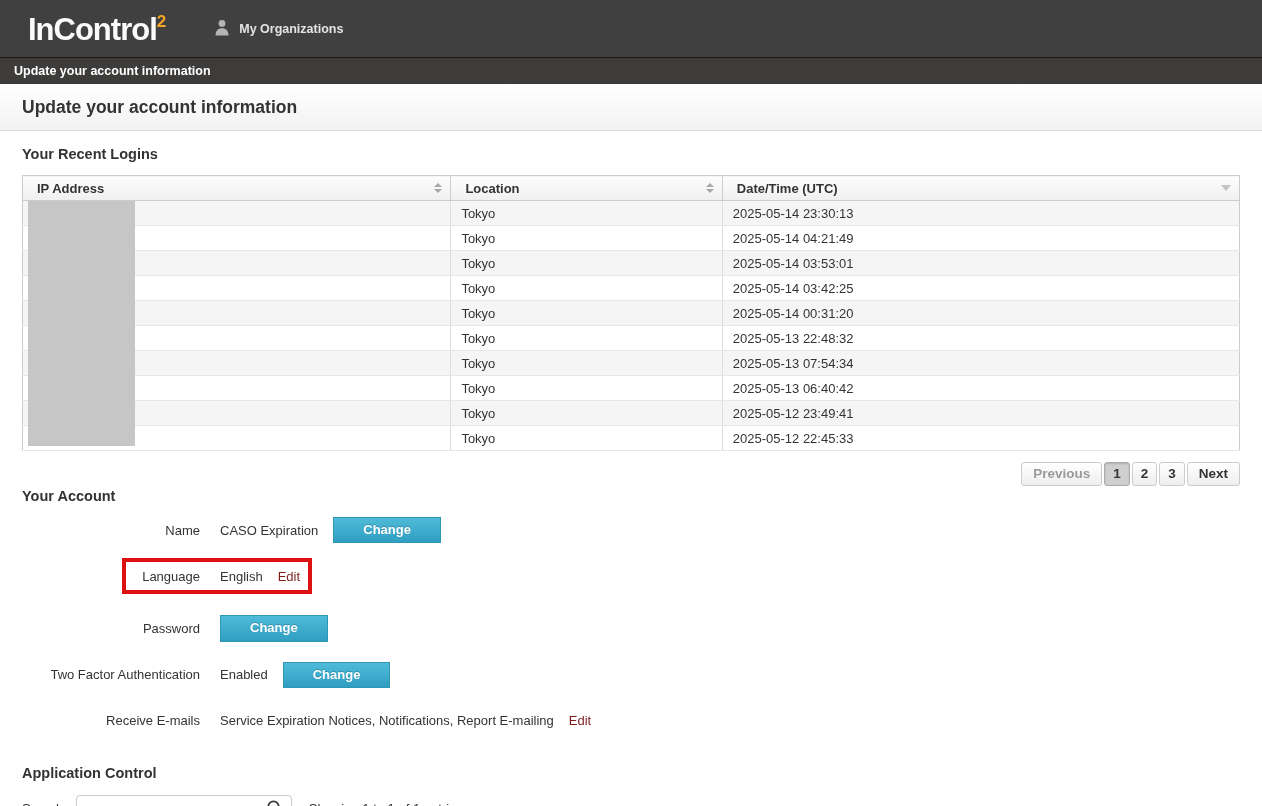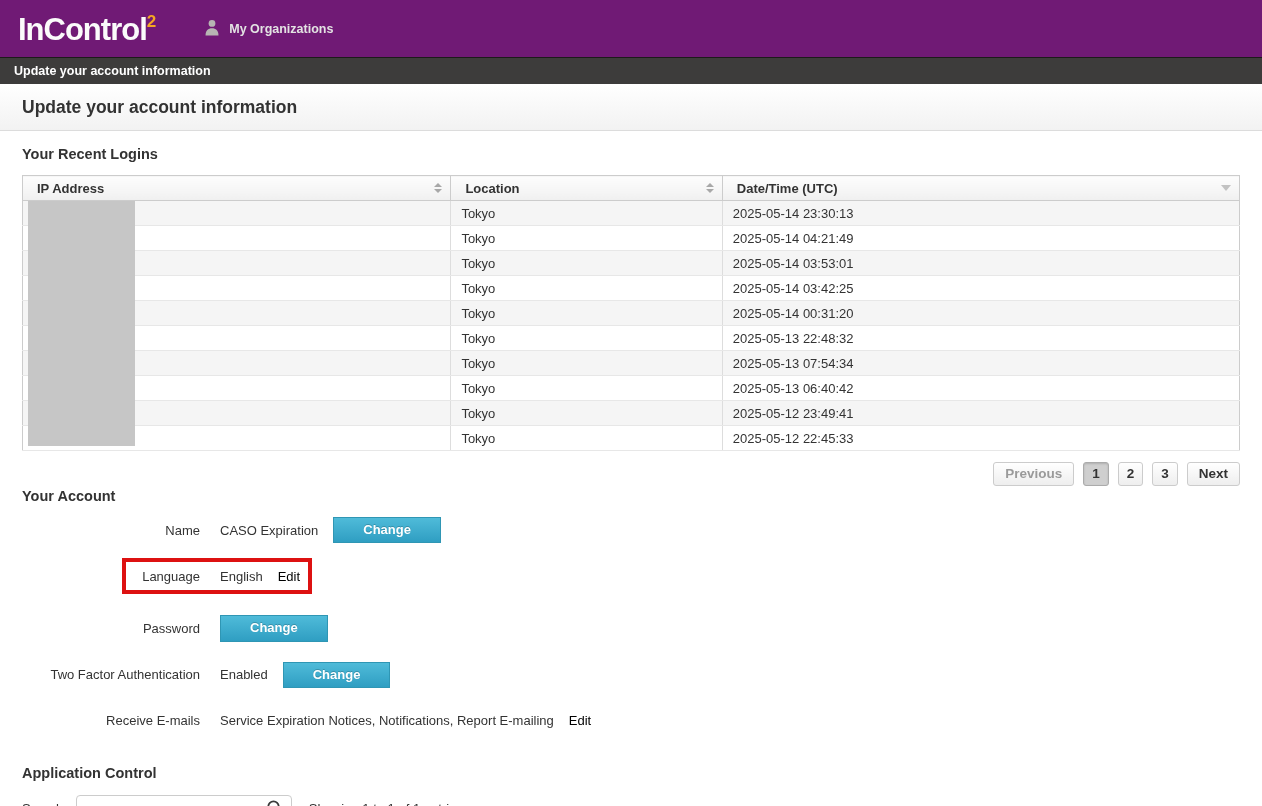--- a/index.html
+++ b/index.html
@@ -7,24 +7,24 @@
   body {
     font-family: "Liberation Sans", "DejaVu Sans", sans-serif;
     font-size: 13px;
     color: #333;
     background: #fff;
   }
 
   
   .topbar {
     height: 57px;
-    background: #701a75;
+    background: #404040;
     display: flex;
     align-items: center;
-    padding: 0 18px;
+    padding: 0 28px;
   }
   .logo {
     font-size: 31px;
     font-weight: bold;
     color: #fbfbfb;
     letter-spacing: -1px;
     cursor: pointer;
     line-height: 1;
   }
   .logo sup {
@@ -155,21 +155,21 @@
     top: 26px;
     width: 107px;
     height: 245px;
     background: #c6c6c6;
   }
 
   
   .pagination {
     display: flex;
     justify-content: flex-end;
-    gap: 9px;
+    gap: 2px;
     margin-top: 11px;
   }
   .page-btn {
     display: inline-block;
     border: 1px solid #ccc;
     border-radius: 3px;
     background: linear-gradient(#ffffff, #eeeeee);
     padding: 3px 11px;
     font-size: 13.5px;
     font-weight: bold;
@@ -212,21 +212,21 @@
     border-radius: 0;
     color: #fff;
     font-weight: bold;
     font-size: 13px;
     padding: 4px 29px;
     text-shadow: 0 -1px 0 rgba(0,0,0,.2);
     cursor: pointer;
     line-height: 1.25;
   }
   a.edit-link {
-    color: #000000;
+    color: #7f1d1d;
     text-decoration: none;
     cursor: pointer;
   }
 
   .red-box {
     position: absolute;
     left: 100px;
     top: -5px;
     width: 190px;
     height: 36px;

